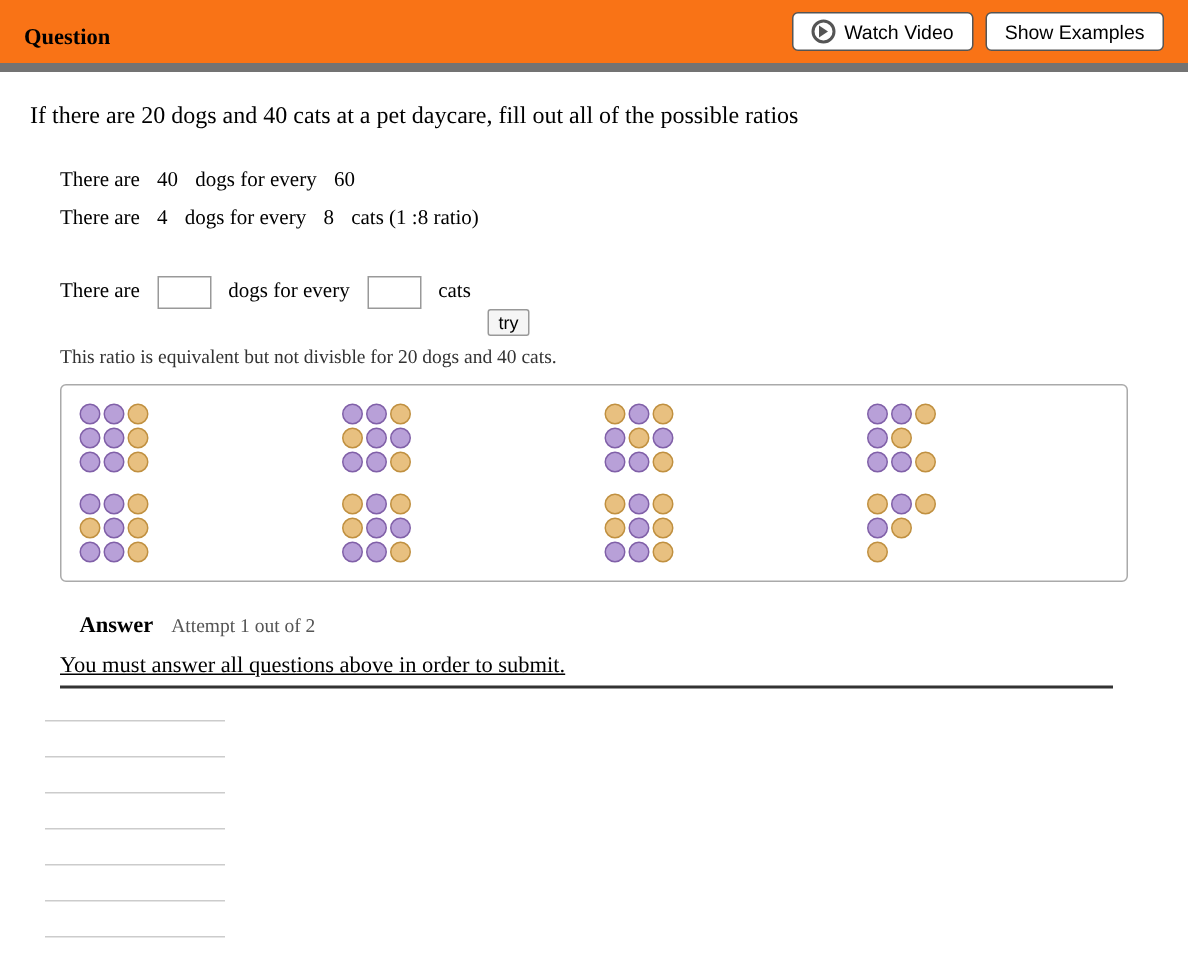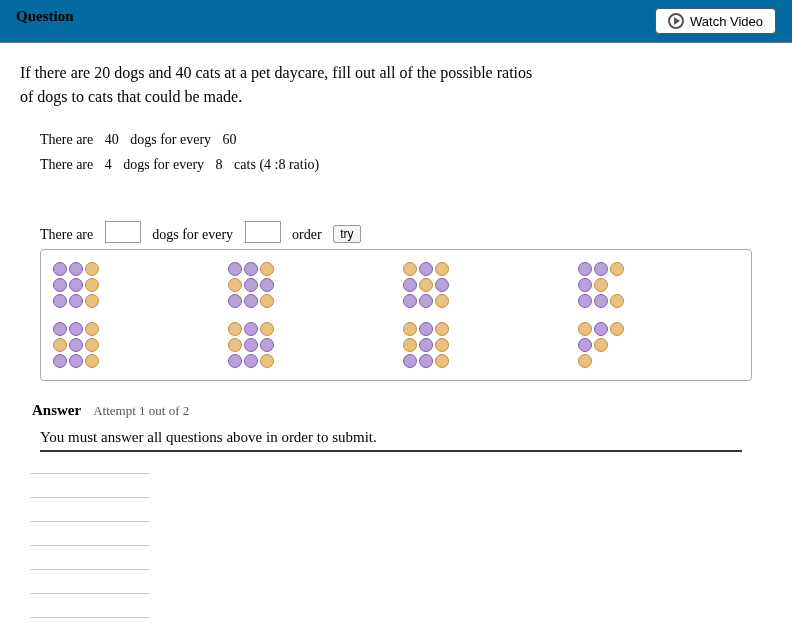--- a/index.html
+++ b/index.html
@@ -6,25 +6,25 @@
     body {
       font-family: Georgia, 'Times New Roman', serif;
       background: #fff;
       width: 792px;
       min-height: 639px;
       position: relative;
     }
 
     .header {
       display: flex;
-      align-items: flex-start;
+      align-items: flex-end;
       justify-content: space-between;
       padding: 8px 16px 8px 16px;
-      border-bottom: 1px solid #737373;
-      background: #0369a1;
+      border-bottom: 6px solid #737373;
+      background: #f97316;
     }
 
     .header-left {
       font-weight: bold;
       font-size: 15px;
     }
 
     .header-right {
       display: flex;
       gap: 8px;
@@ -103,21 +103,21 @@
 
     .ratio-lines {
       font-size: 14px;
       line-height: 1.8;
       margin-bottom: 8px;
       margin-left: 20px;
     }
 
     .ratio-line {
       display: flex;
-      align-items: flex-end;
+      align-items: center;
       gap: 4px;
     }
 
     .input-box {
       width: 36px;
       height: 22px;
       border: 1px solid #999;
       display: inline-block;
       vertical-align: middle;
     }
@@ -175,102 +175,106 @@
       background: #b8a0d8;
       border: 1.5px solid #8060a8;
     }
 
     .dot-cat {
       background: #e8c080;
       border: 1.5px solid #c09040;
     }
 
     .answer-section {
-      margin-left: 12px;
+      margin-left: 33px;
       margin-top: 10px;
     }
 
     .answer-label {
       font-weight: bold;
       font-size: 15px;
     }
 
     .attempt-text {
       font-size: 13px;
       color: #555;
       margin-left: 8px;
     }
 
     .submit-text {
       font-size: 15px;
       margin-top: 10px;
       margin-left: 20px;
+      text-decoration: underline;
     }
 
     .submit-line {
       height: 2px;
       background: #333;
       margin: 4px 20px 0 20px;
     }
   </style>
 </head>
 <body>
 
 <div class="header">
   <span class="header-left">Question</span>
   <div class="header-right">
     <button class="btn-watch">
       <span class="play-circle">
         <span class="play-triangle"></span>
       </span>
       <span>Watch Video</span>
     </button>
+    <button class="btn-examples">
+      <span>Show Examples</span>
+    </button>
   </div>
 </div>
 
 <div class="main-content">
   <div class="left-panel">
 
     <div class="question-text">
       <span>If there are 20 dogs and 40 cats at a pet daycare, fill out all of the possible ratios</span><br>
-      <span>of dogs to cats that could be made.</span>
     </div>
 
     <div class="ratio-lines">
 
       <div class="ratio-line">
         <span>There are</span>&nbsp;
         <span>40</span>&nbsp;
         <span>dogs for every</span>&nbsp;
         <span>60</span>&nbsp;
       </div>
 
 
       <div class="ratio-line">
         <span>There are</span>&nbsp;
         <span>4</span>&nbsp;
         <span>dogs for every</span>&nbsp;
         <span>8</span>&nbsp;
-        <span>cats (4 :8 ratio)</span>
+        <span>cats (1 :8 ratio)</span>
       </div>
     </div>
 
     <div class="ratio-line" style="margin-left:20px; margin-bottom:6px; font-size:14px;">
       <span>There are</span>&nbsp;
       <input class="input-box" type="text" value="" style="">
       &nbsp;
       <span>dogs for every</span>&nbsp;
       <input class="input-box" type="text" value="" style="">
       &nbsp;
-      <span>order</span>&nbsp;
+      <span>cats</span>&nbsp;
       <button class="try-btn">
         <span>try</span>
       </button>
     </div>
 
+    <div class="not-divisible-text">This ratio is equivalent but not divisble for 20 dogs and 40 cats.</div>
 
     <div class="dot-grid-container">
 
       <div class="dot-group">
         <div class="dot-row">
             <span class="dot dot-dog"></span>
             <span class="dot dot-dog"></span>
             <span class="dot dot-cat"></span>
           </div>
         <div class="dot-row">

